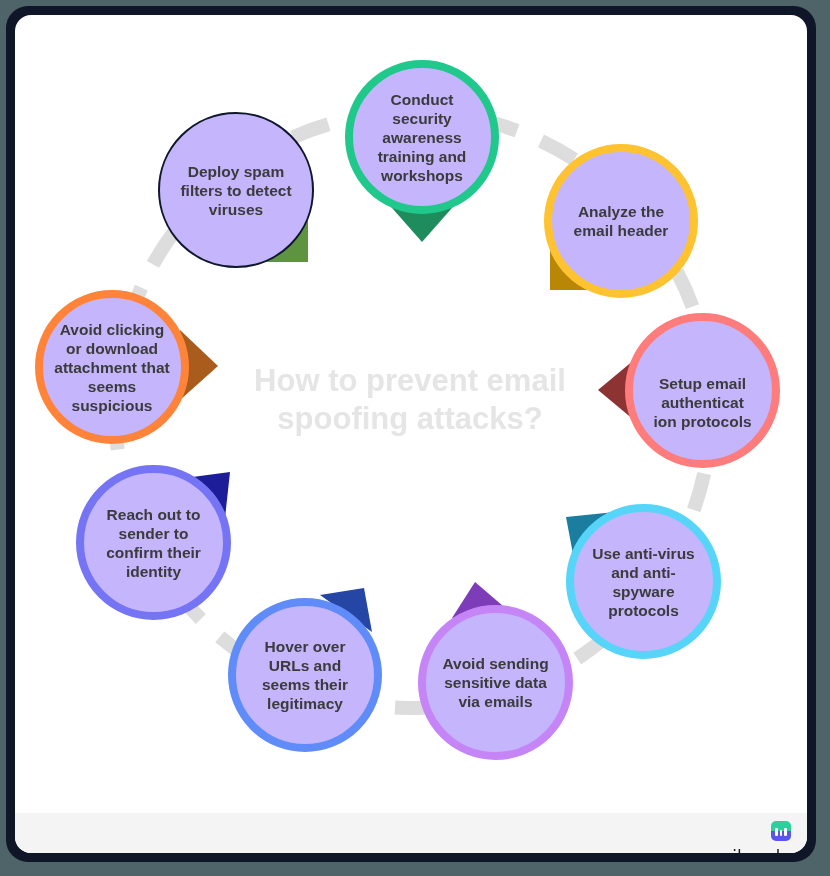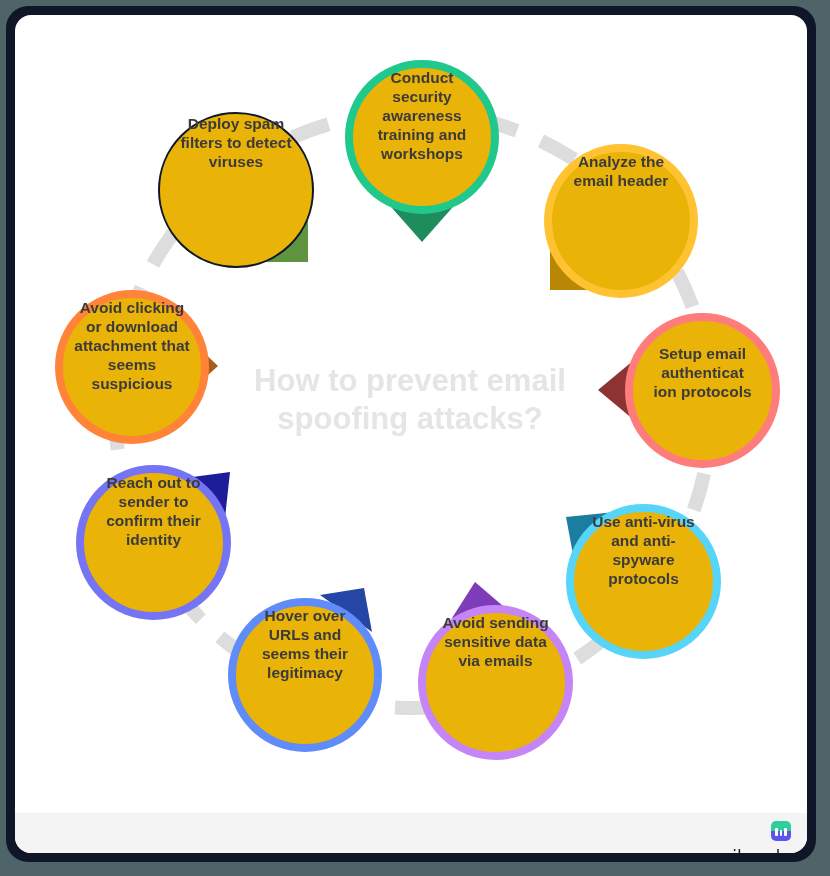--- a/index.html
+++ b/index.html
@@ -5,21 +5,21 @@
   html,body{margin:0;padding:0;}
   body{width:830px;height:876px;background:#4f6469;position:relative;overflow:hidden;font-family:"Liberation Sans",sans-serif;}
   .card{position:absolute;left:6px;top:6px;width:810px;height:856px;background:#0f1628;border-radius:22px;}
   .inner{position:absolute;left:9px;top:9px;width:792px;height:838px;background:#ffffff;border-radius:16px;overflow:hidden;}
   .footer{position:absolute;left:0;bottom:0;width:100%;height:40px;background:#f4f4f4;}
   .logo{position:absolute;right:16px;top:8px;display:flex;align-items:flex-end;gap:6px;flex-direction:column;}
   .logo-mark{width:20px;height:20px;border-radius:5px;background:linear-gradient(180deg,#2ecf9a 0%,#2ecf9a 50%,#5a55f0 50%,#5a55f0 100%);position:relative;}
   .logo-mark span{position:absolute;bottom:5px;width:2.5px;background:#fff;border-radius:1px;}
   .logo-text{font-family:"DejaVu Sans",sans-serif;font-size:17px;color:#1c1c28;letter-spacing:0.2px;}
   svg.ring{position:absolute;left:0;top:0;}
-  .node{position:absolute;border-radius:50%;background:#eab308;box-sizing:border-box;display:flex;align-items:flex-start;justify-content:center;text-align:center;}
+  .node{position:absolute;border-radius:50%;background:#c4b5fd;box-sizing:border-box;display:flex;align-items:center;justify-content:center;text-align:center;}
   .node-text{font-size:15.5px;font-weight:bold;color:#3b3b3b;line-height:19px;}
   .title{position:absolute;left:220px;top:362px;width:380px;text-align:center;color:#e5e5e5;font-weight:bold;font-size:31px;line-height:38px;}
 </style>
 </head>
 <body>
 
 <div class="card">
   <div class="inner">
     <div class="footer">
       <div class="logo">
@@ -62,20 +62,20 @@
 </div>
 <div class="node" style="left:418px;top:605px;width:155px;height:155px;border:8px solid #c685f7;">
   <span class="node-text" style="width:118px;">Avoid sending sensitive data via emails</span>
 </div>
 <div class="node" style="left:228px;top:598px;width:154px;height:154px;border:8px solid #5f8cf8;">
   <span class="node-text" style="width:100px;">Hover over URLs and seems their legitimacy</span>
 </div>
 <div class="node" style="left:76px;top:465px;width:155px;height:155px;border:8px solid #7474f4;">
   <span class="node-text" style="width:104px;">Reach out to sender to confirm their identity</span>
 </div>
-<div class="node" style="left:55px;top:290px;width:154px;height:154px;border:8px solid #ff843a;">
+<div class="node" style="left:35px;top:290px;width:154px;height:154px;border:8px solid #ff843a;">
   <span class="node-text" style="width:118px;">Avoid clicking or download attachment that seems suspicious</span>
 </div>
 <div class="node" style="left:158px;top:112px;width:156px;height:156px;border:2px solid #0f172a;">
   <span class="node-text" style="width:116px;">Deploy spam filters to detect viruses</span>
 </div>
 
 <div class="title">How to prevent email spoofing attacks?</div>
 
 </body></html>

